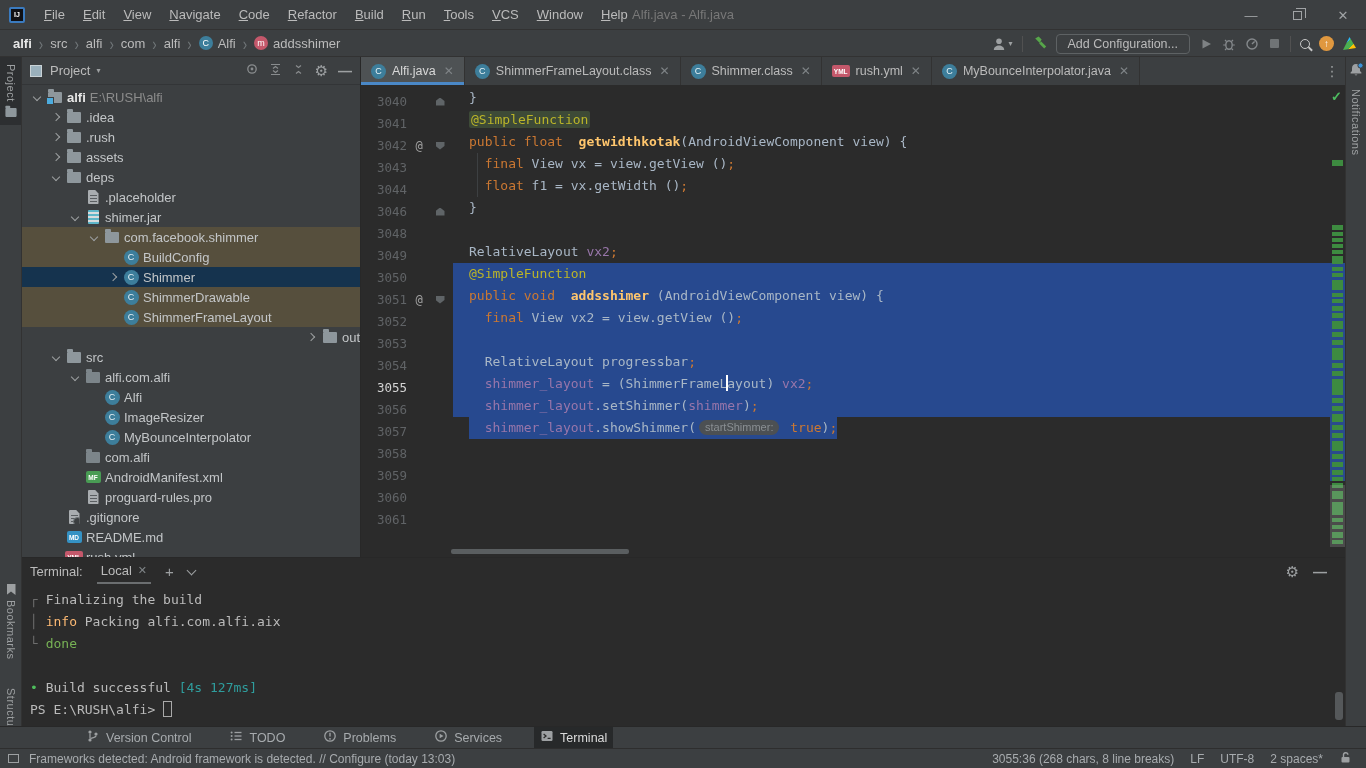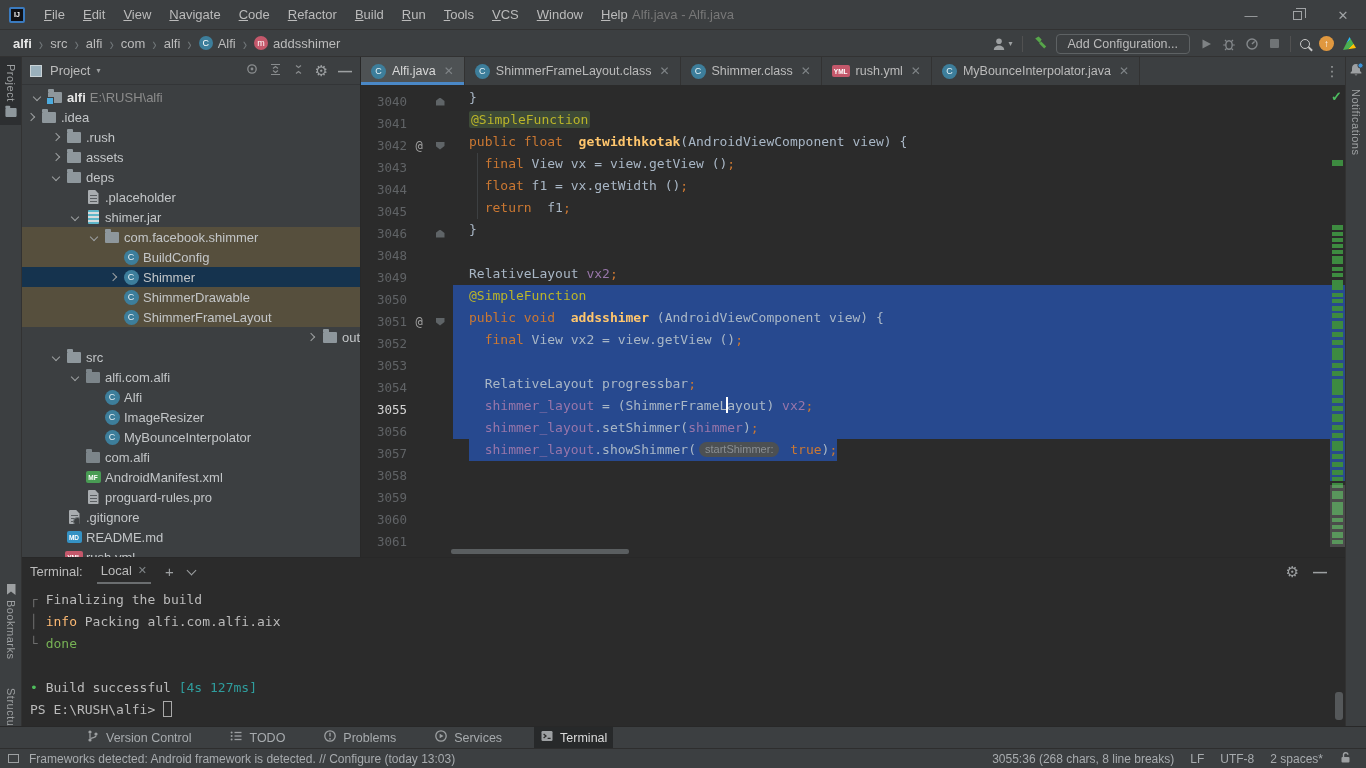--- a/index.html
+++ b/index.html
@@ -319,21 +319,21 @@
         <div class="tree-row" style="padding-left: 6px;">
           <span class="arrow-slot">
             <span class="chev open"></span>
           </span>
           <span class="tree-icon-slot">
             <span class="i-folder root"></span>
           </span>
           <span class="tree-label bold">alfi</span>
           <span class="tree-path">E:\RUSH\alfi</span>
         </div>
-        <div class="tree-row" style="">
+        <div class="tree-row" style="padding-left: 25px;">
           <span class="arrow-slot">
             <span class="chev closed"></span>
           </span>
           <span class="tree-icon-slot">
             <span class="i-folder"></span>
           </span>
           <span class="tree-label">.idea</span>
         </div>
         <div class="tree-row" style="padding-left: 25px;">
           <span class="arrow-slot">
@@ -576,28 +576,20 @@
           </div>
           <div class="lcontent"><span class="guide-line"></span><span class="tk-p">  </span><span class="tk-k">final</span><span class="tk-p"> View vx = view.getView ()</span><span class="tk-s">;</span></div>
         </div>
         <div class="code-line">
           <div class="gutter">
             <span class="lnum">3044</span>
             <span class="gslot"></span>
             <span class="fslot"></span>
           </div>
           <div class="lcontent"><span class="guide-line"></span><span class="tk-p">  </span><span class="tk-k">float</span><span class="tk-p"> f1 = vx.getWidth ()</span><span class="tk-s">;</span></div>
-        </div>
-        <div class="code-line">
-          <div class="gutter">
-            <span class="lnum">3045</span>
-            <span class="gslot"></span>
-            <span class="fslot"></span>
-          </div>
-          <div class="lcontent"><span class="guide-line"></span><span class="tk-p">  </span><span class="tk-k">return</span><span class="tk-p">  f1</span><span class="tk-s">;</span></div>
         </div>
         <div class="code-line">
           <div class="gutter">
             <span class="lnum">3046</span>
             <span class="gslot"></span>
             <span class="fslot">
               <span class="fold-end"></span>
             </span>
           </div>
           <div class="lcontent"><span class="tk-p">}</span></div>

